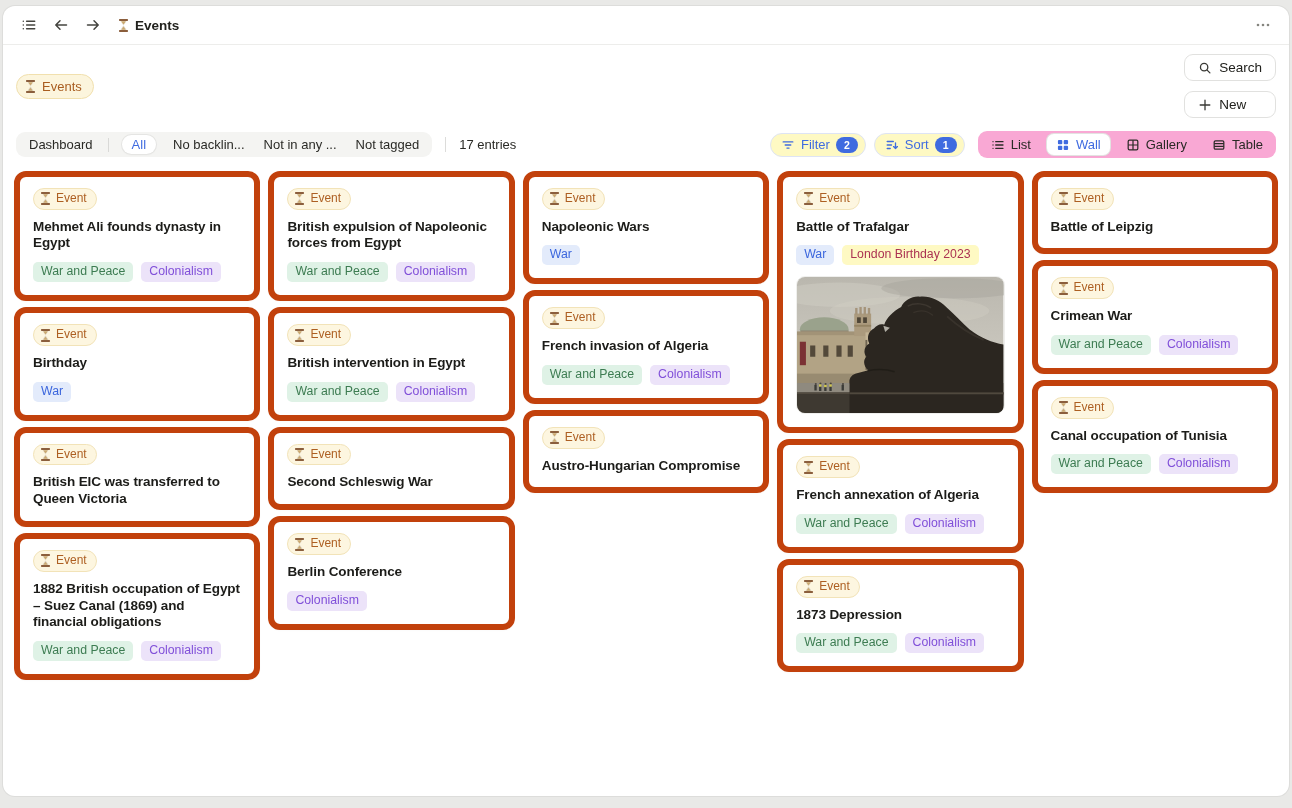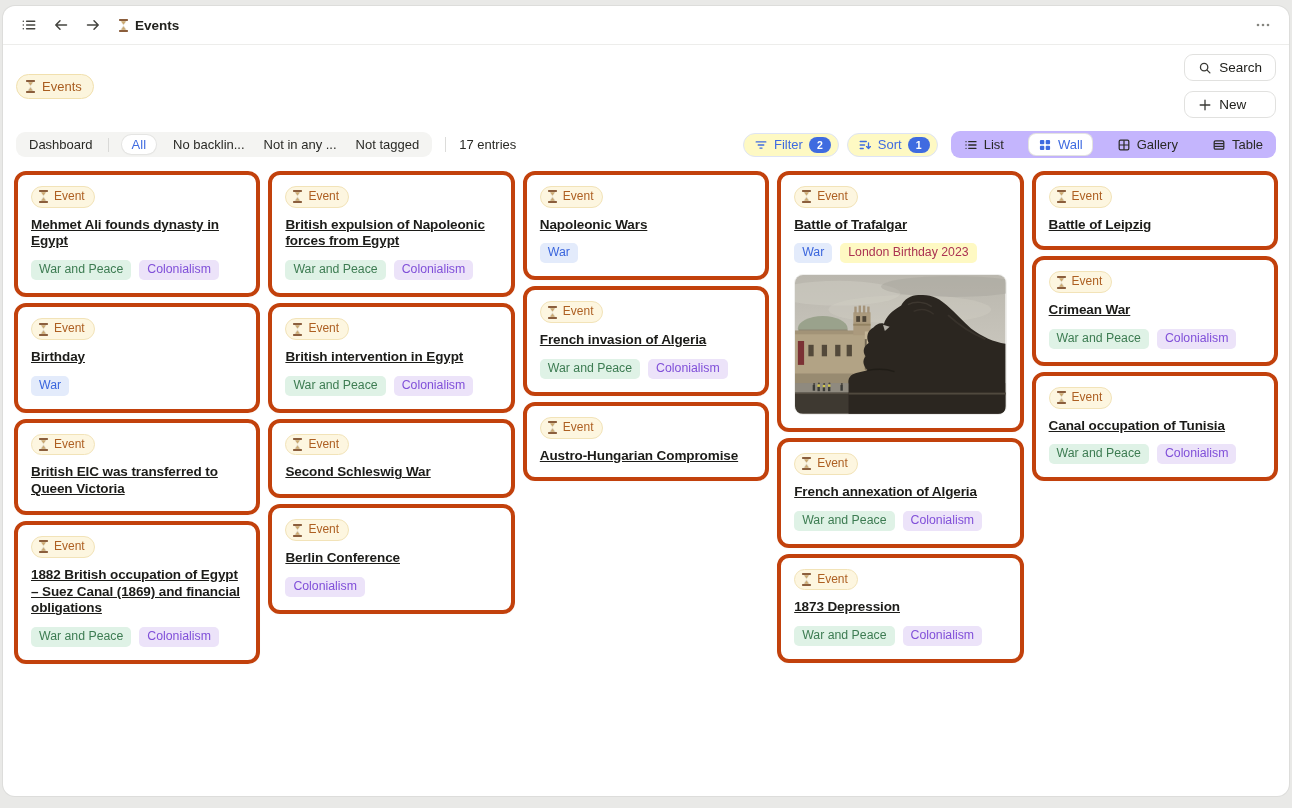--- a/index.html
+++ b/index.html
@@ -26,30 +26,30 @@
     box-shadow:0 0 0 1px #e5e5e3,0 1px 2px rgba(0,0,0,.05);}
   .strip-div{width:1px;height:14px;background:#d9d9d7;margin:0 -4px;}
   .entries-wrap{display:flex;align-items:center;margin-left:13px;gap:13px;}
   .v-div{width:1px;height:15px;background:#dcdcda;}
   .entries{font-size:13px;color:#2a2a26;}
   .right-controls{margin-left:auto;display:flex;align-items:center;gap:8px;}
   .pill-btn{display:inline-flex;align-items:center;gap:6px;border:1px solid #dee4f4;border-radius:15px;padding:3px 7px 3px 10px;
     color:var(--accent,#3f6be0);font-size:13px;background:#fef9c3;cursor:pointer;}
   .badge{min-width:16px;height:16px;border-radius:8px;background:var(--accent,#3f6be0);color:#fff;font-size:10.5px;
     display:flex;align-items:center;justify-content:center;padding:0 3px;font-weight:700;}
-  .view-switcher{display:flex;align-items:center;background:#c4b5fd;border-radius:9px;padding:3px 4px;gap:16px;margin-left:5px;}
+  .view-switcher{display:flex;align-items:center;background:#f9a8d4;border-radius:9px;padding:3px 4px;gap:7px;margin-left:5px;}
   .view-item{display:inline-flex;align-items:center;gap:6px;padding:3px 9px;border-radius:7px;font-size:13px;color:#2a2a26;cursor:pointer;}
   .view-item.active{background:#fff;color:var(--accent,#3f6be0);box-shadow:0 0 0 1px #e3e3e1,0 1px 2px rgba(0,0,0,.05);}
   
   .board{display:grid;grid-template-columns:repeat(5,1fr);gap:8px;padding:3px 11px 20px;align-items:start;}
   .board-col{display:flex;flex-direction:column;gap:6px;min-width:0;}
-  .card{background:#fff;border:4px solid #c2410c;border-radius:12px;padding:11px 13px 13px;box-shadow:0 1px 2px rgba(0,0,0,.02);cursor:pointer;}
+  .card{background:#fff;border:6px solid #c2410c;border-radius:12px;padding:11px 13px 13px;box-shadow:0 1px 2px rgba(0,0,0,.02);cursor:pointer;}
   .type-chip{display:inline-flex;align-items:center;gap:5px;padding:2px 9px 2px 6px;border-radius:11px;
     background:#fdf6e0;border:1px solid #f2e3b8;color:#ad5f22;font-size:12px;line-height:1.3;}
-  .card-title{margin-top:9px;font-size:13.5px;font-weight:700;color:#1c1c19;line-height:1.25;letter-spacing:-.1px;text-decoration:underline;}
+  .card-title{margin-top:9px;font-size:13.5px;font-weight:700;color:#1c1c19;line-height:1.25;letter-spacing:-.1px;}
   .tag-row{margin-top:10px;display:flex;flex-wrap:wrap;gap:8px;row-gap:6px;}
   .tag{padding:2px 8px;border-radius:5px;font-size:12.3px;line-height:1.3;white-space:nowrap;cursor:pointer;}
   .card-image{margin-top:11px;border-radius:9px;overflow:hidden;line-height:0;border:1px solid #efefed;}
   .card-image svg{width:100%;height:auto;display:block;}
   svg.ic{display:block;}
 </style>
 </head>
 <body>
 
 <div class="window">

